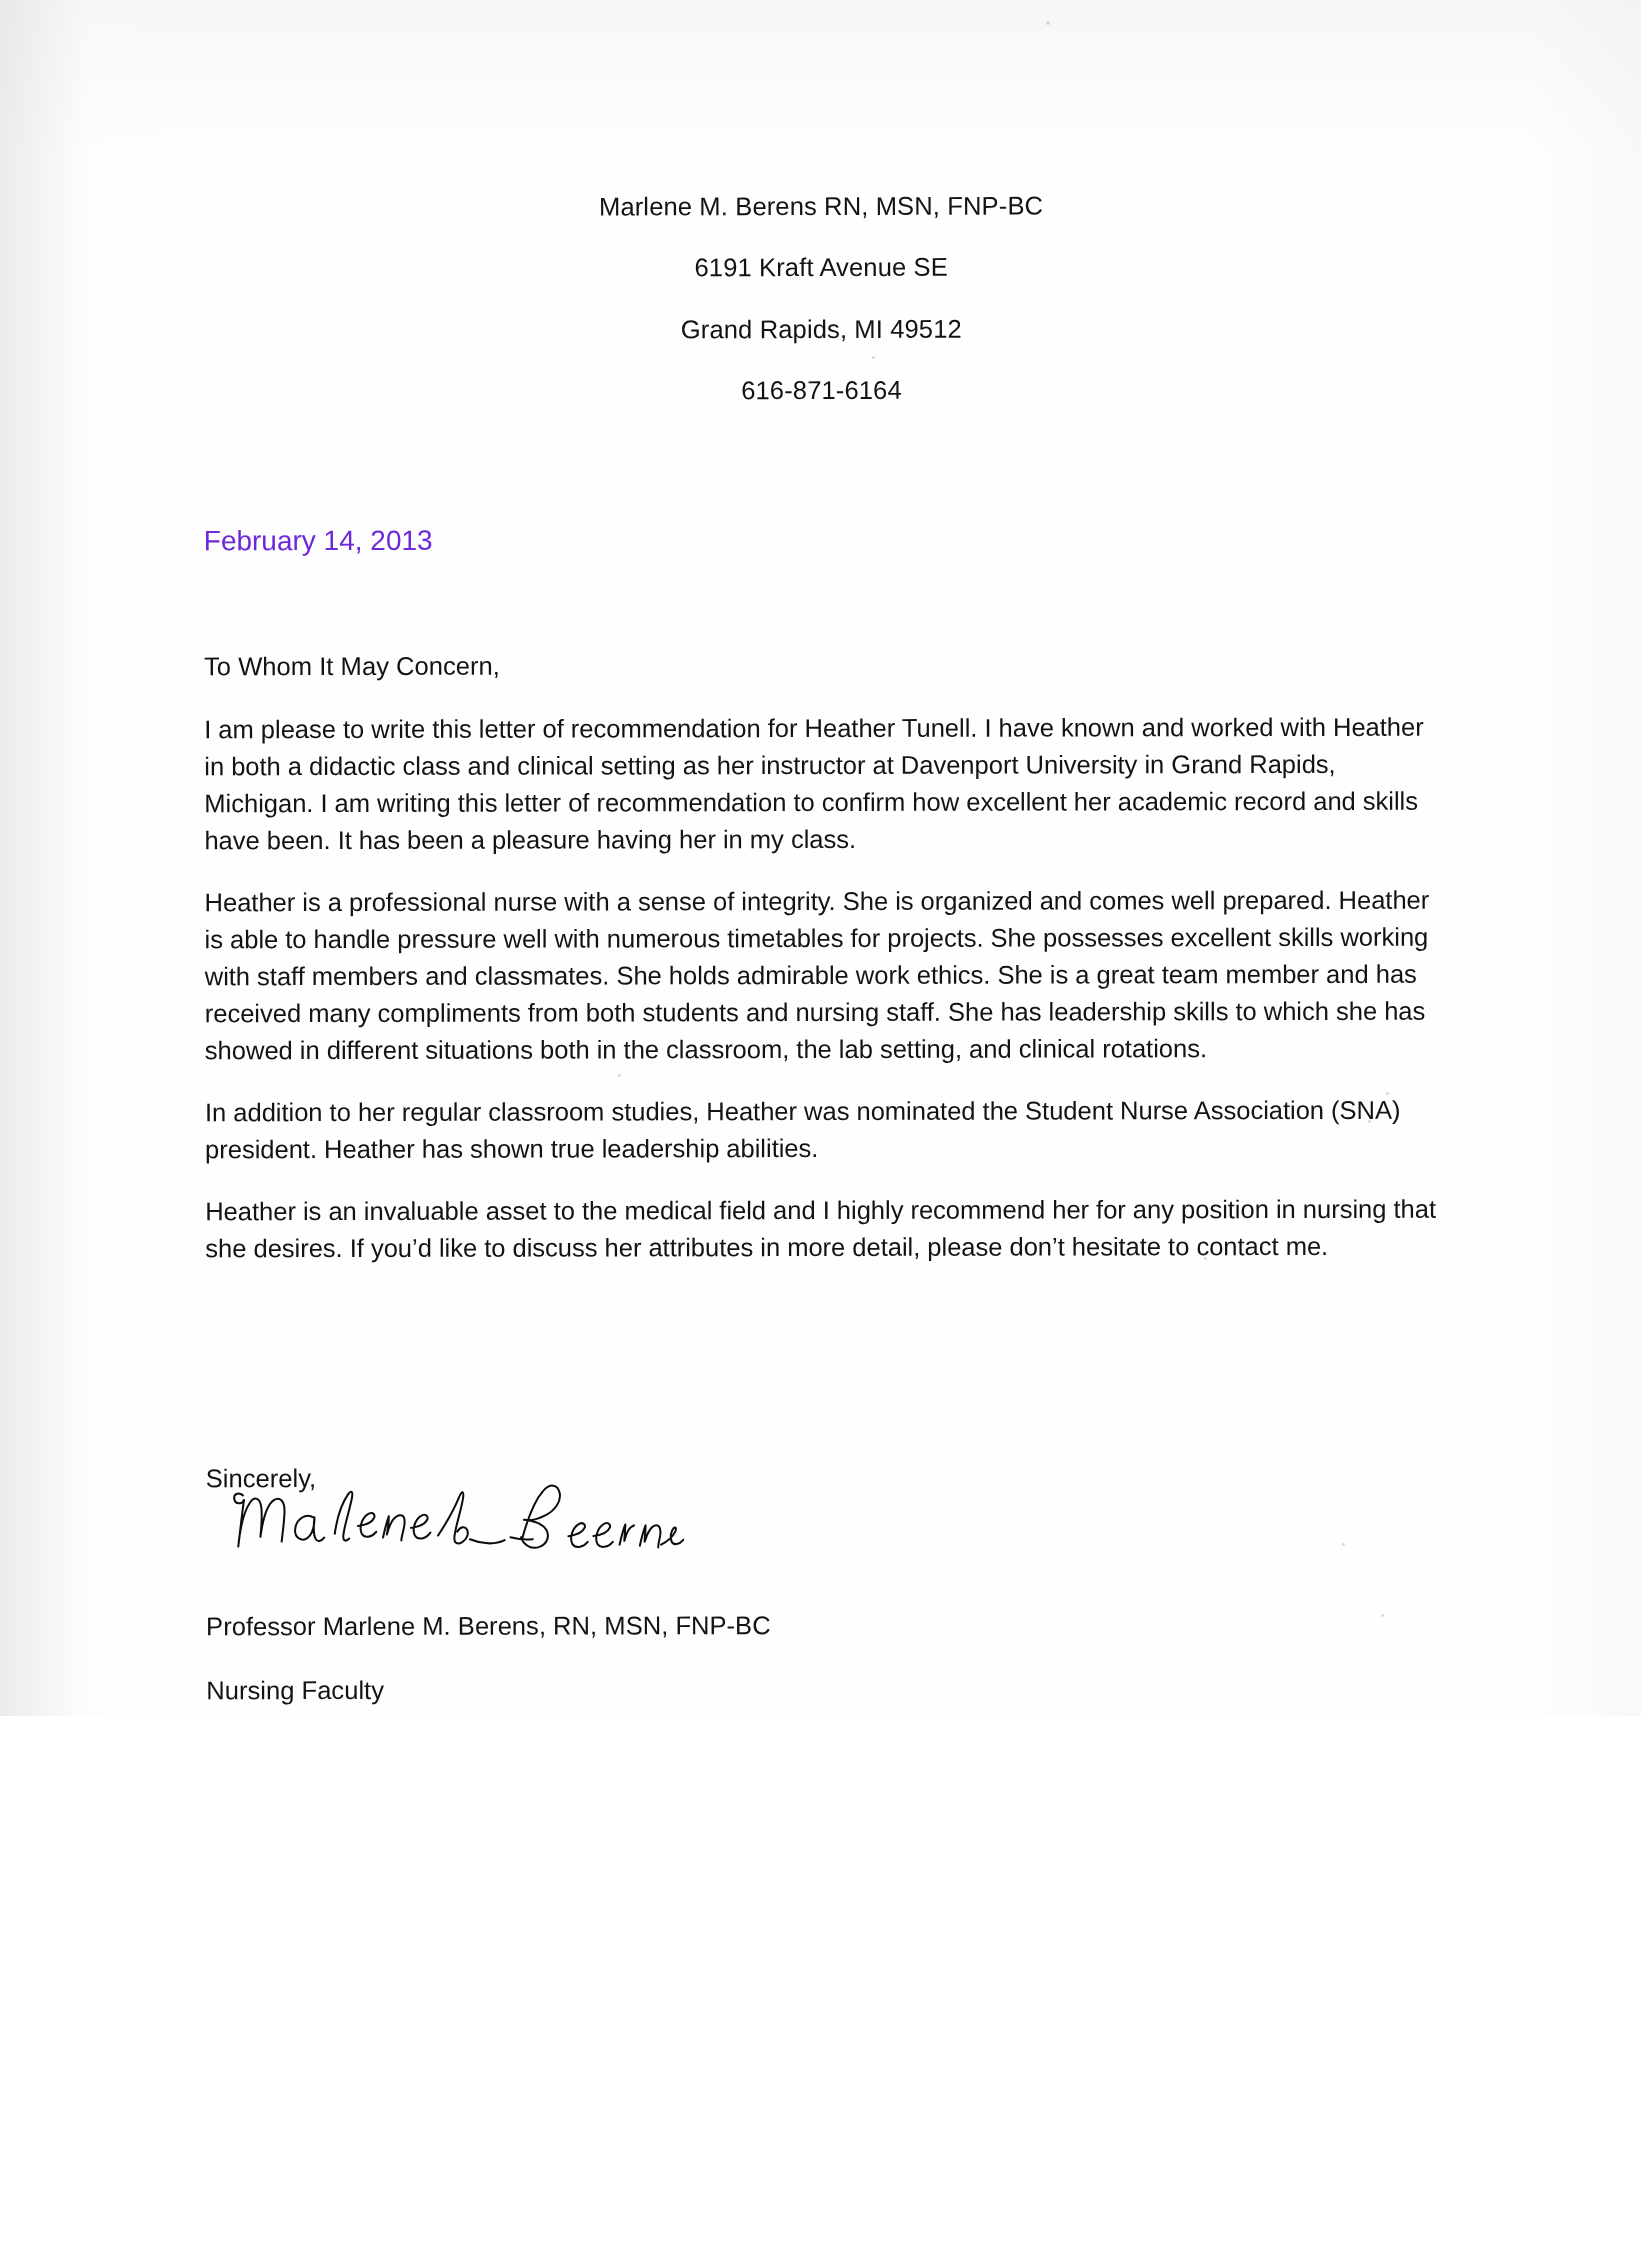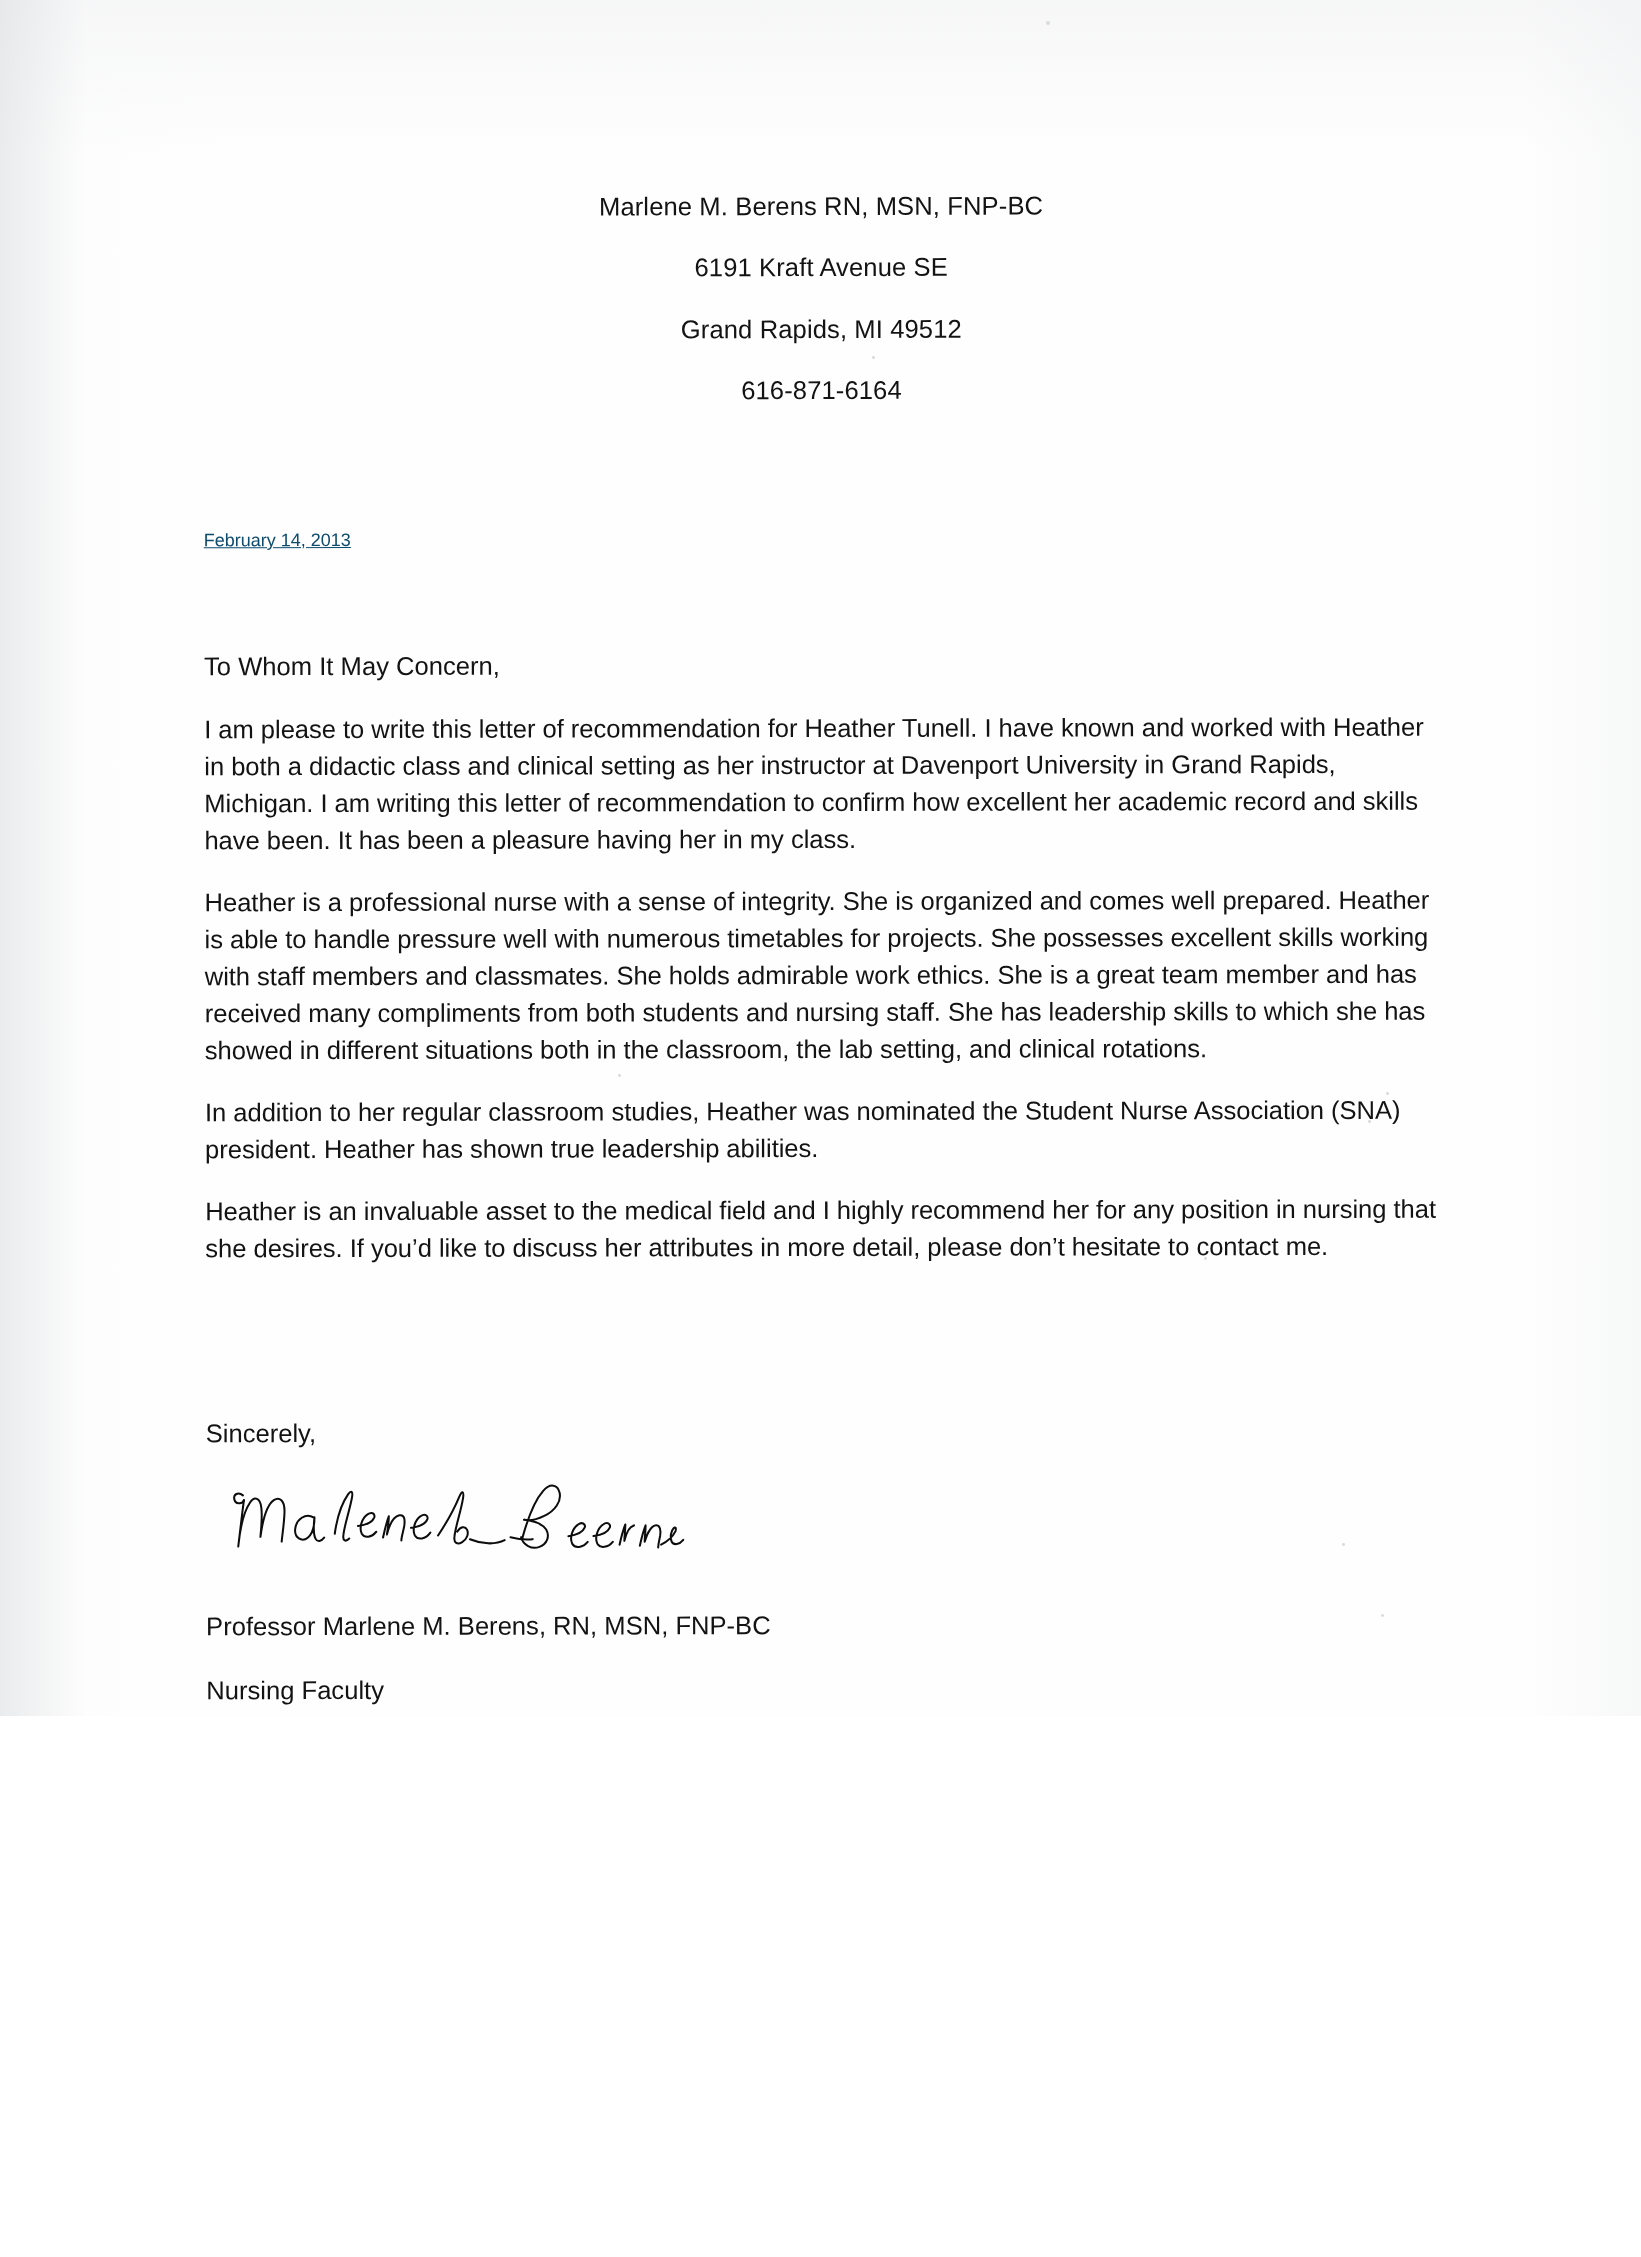--- a/index.html
+++ b/index.html
@@ -94,24 +94,23 @@
     letter-spacing: 0.1px;
     color: #131313;
     margin: 0 0 15.4px 0;
   }
   .letterhead .lh-line:last-child { margin-bottom: 0; }
 
   .date-line {
     position: absolute;
     left: 205px;
     top: 522px;
-    font-size: 18px;
-    line-height: 35px;
-    color: #0c4a6e;
-    text-decoration: underline;
+    font-size: 28px;
+    line-height: 35px;
+    color: #6d28d9;
   }
 
   .salutation {
     position: absolute;
     left: 205px;
     top: 648px;
     font-size: 25.6px;
     line-height: 35px;
     color: #131313;
   }
@@ -127,21 +126,21 @@
     line-height: 37px;
     color: #131313;
     margin: 0 0 25px 0;
     text-align: left;
     letter-spacing: -0.05px;
   }
 
   .closing {
     position: absolute;
     left: 205px;
-    top: 1415px;
+    top: 1460px;
     font-size: 25.6px;
     line-height: 35px;
     color: #131313;
   }
 
   .signature-wrap {
     position: absolute;
     left: 220px;
     top: 1463px;
     width: 502px;

